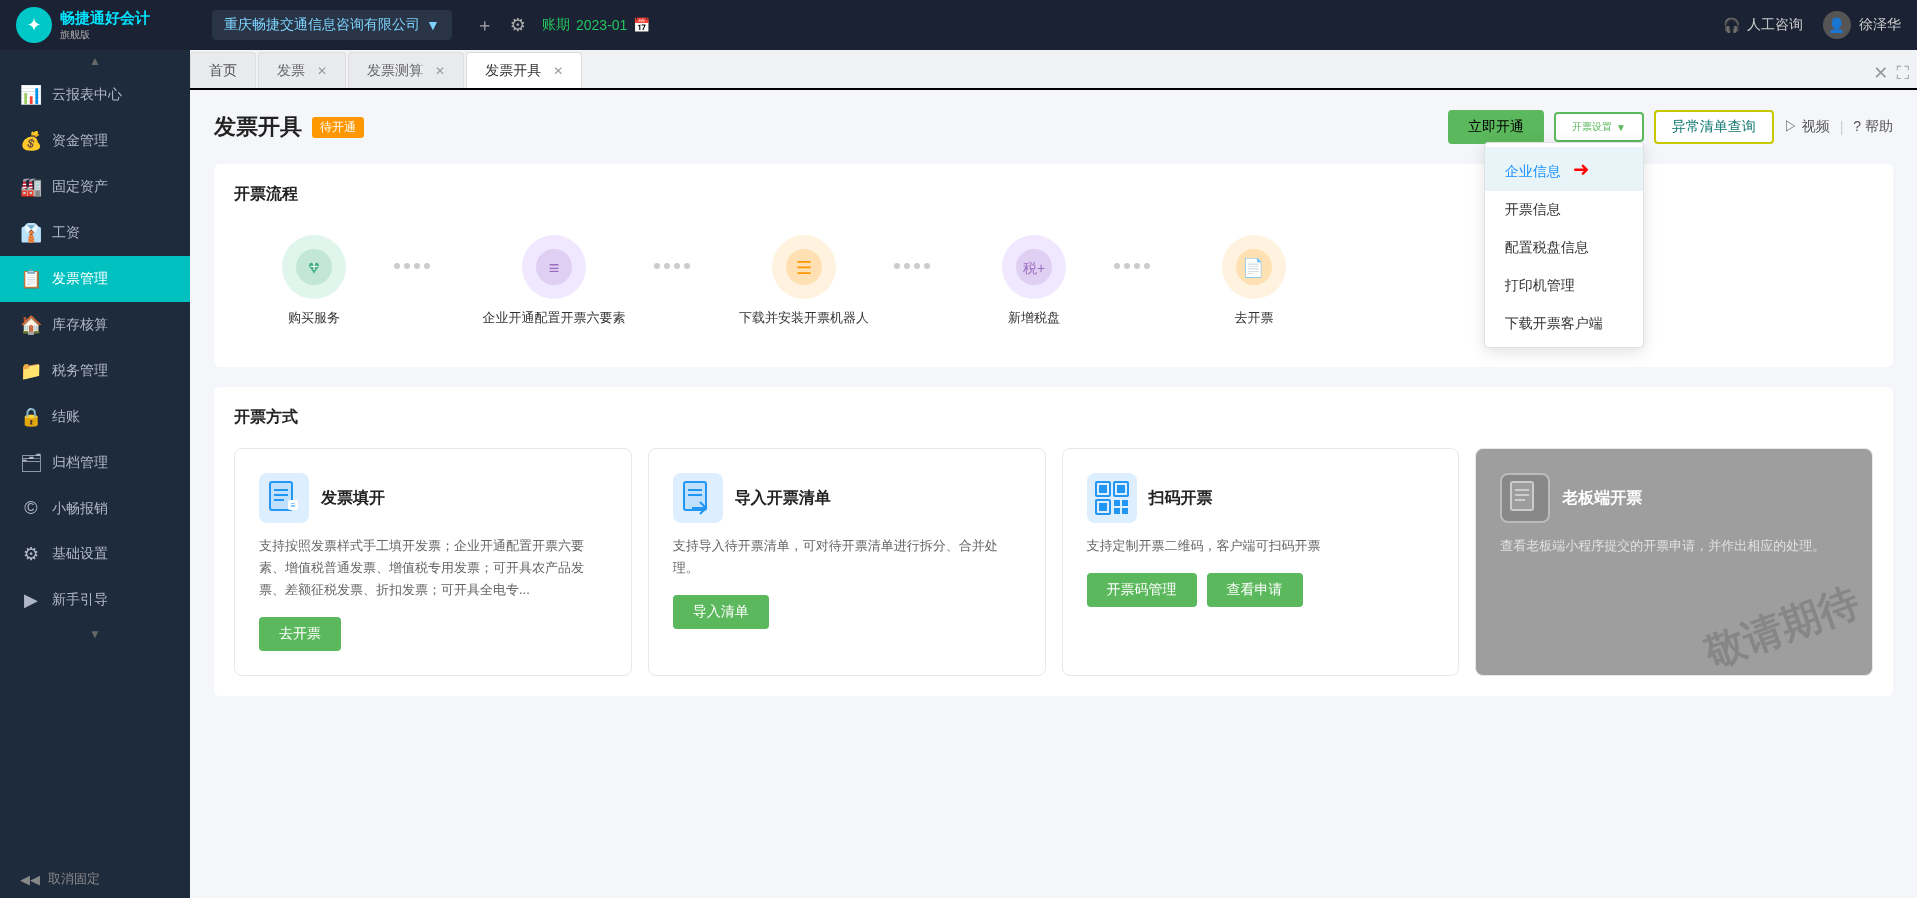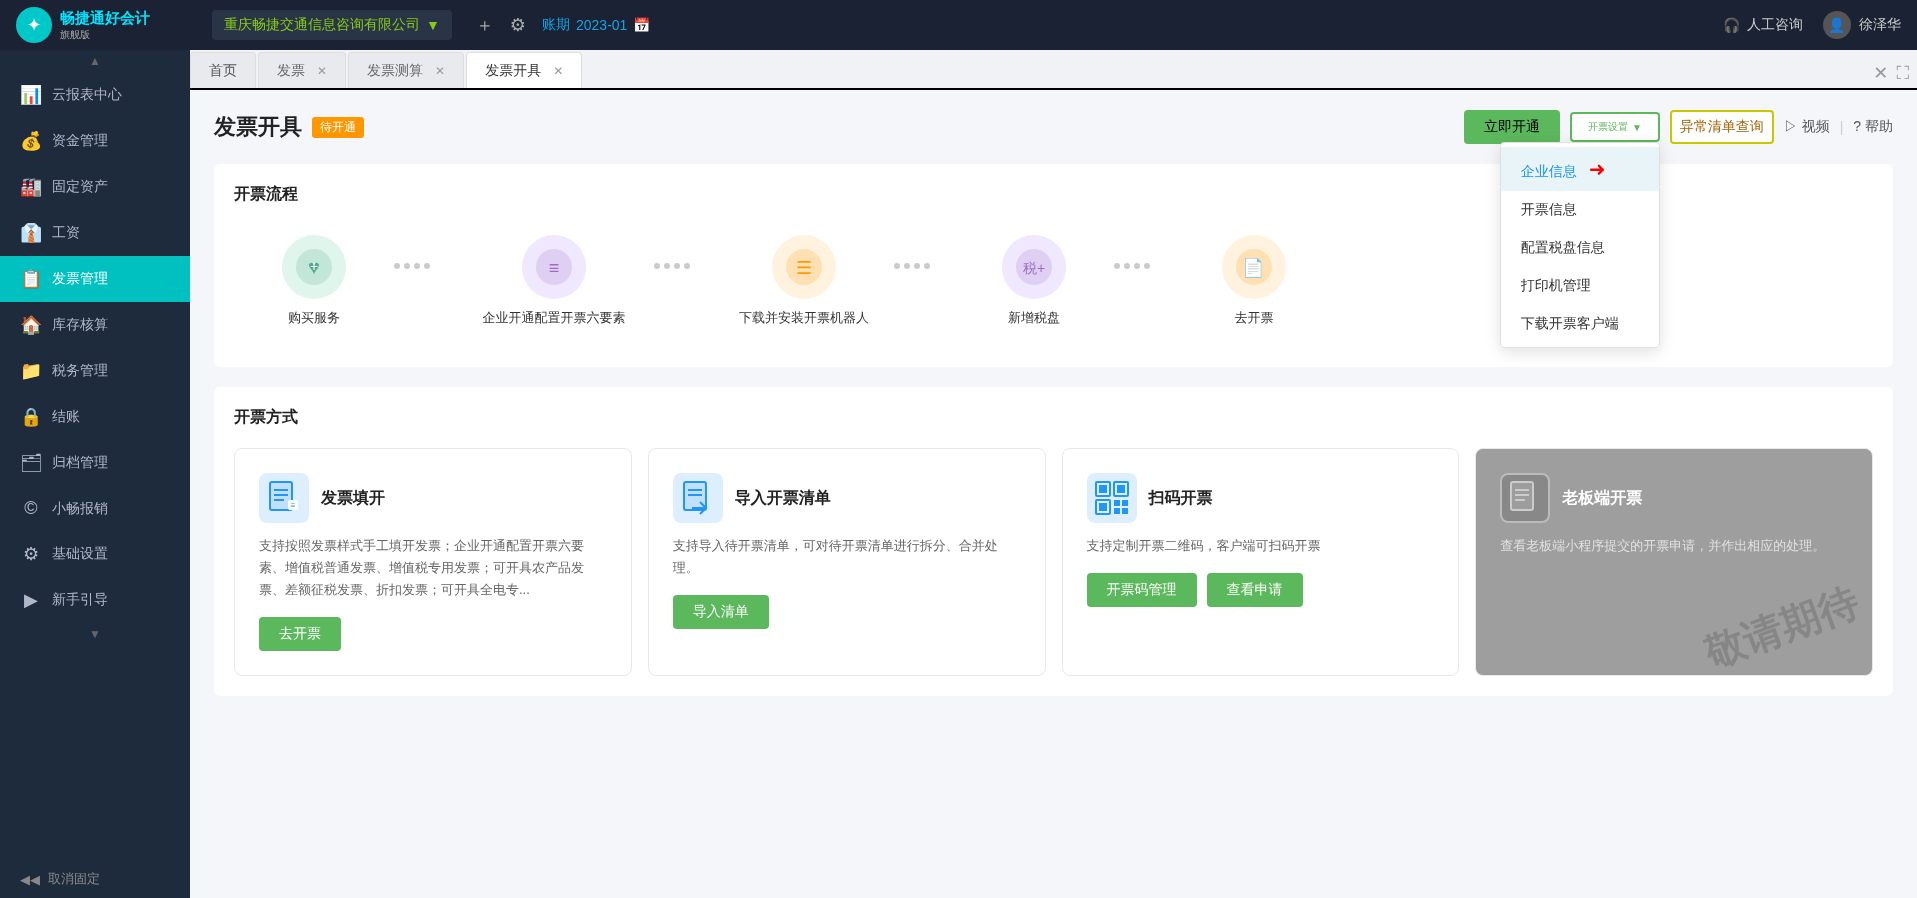--- a/index.html
+++ b/index.html
@@ -29,29 +29,29 @@
       color: white; font-size: 18px;
     }
     .logo-text { display: flex; flex-direction: column; }
     .logo-main { color: #00e5ff; font-size: 15px; font-weight: bold; }
     .logo-sub { color: #aaa; font-size: 10px; }
     .company-selector {
       display: flex; align-items: center; gap: 6px;
       color: #e0e0e0; font-size: 14px; cursor: pointer;
       background: #2a3447; padding: 6px 12px; border-radius: 4px;
     }
-    .company-selector span { color: #84cc16; }
+    .company-selector span { color: #7dd3fc; }
     .top-middle {
       display: flex; align-items: center; gap: 16px; margin-left: 8px;
     }
     .top-middle-btn {
       color: #aaa; background: none; border: none; cursor: pointer; font-size: 18px;
     }
     .period-area {
-      display: flex; align-items: center; gap: 6px; color: #0ea5e9;
+      display: flex; align-items: center; gap: 6px; color: #22c55e;
     }
     .top-right {
       margin-left: auto; display: flex; align-items: center; gap: 20px; color: #ccc;
     }
     .consultant { display: flex; align-items: center; gap: 6px; cursor: pointer; }
     .user-area { display: flex; align-items: center; gap: 8px; cursor: pointer; }
     .user-avatar { width: 28px; height: 28px; background: #555; border-radius: 50%; display: flex; align-items: center; justify-content: center; color: #ccc; font-size: 14px; }
 
     
     .sidebar {
@@ -132,22 +132,22 @@
     .btn-primary {
       background: #5cb85c; color: #000000; border: none;
       padding: 8px 20px; border-radius: 4px; cursor: pointer; font-size: 14px;
     }
     .btn-outline-green {
       background: #fff; color: #5cb85c; border: 2px solid #5cb85c;
       padding: 6px 16px; border-radius: 4px; cursor: pointer; font-size: 10px;
       display: flex; align-items: center; gap: 4px;
     }
     .btn-outline-yellow {
-      background: #fff; color: #a16207; border: 2px solid #c8c800;
-      padding: 6px 8px; border-radius: 4px; cursor: pointer; font-size: 14px;
+      background: #fff; color: #0f766e; border: 2px solid #c8c800;
+      padding: 6px 16px; border-radius: 4px; cursor: pointer; font-size: 14px;
     }
     .btn-text { background: none; border: none; color: #555; cursor: pointer; font-size: 14px; }
 
     
     .section { background: #fff; border-radius: 6px; padding: 20px; margin-bottom: 20px; }
     .section-title { font-size: 16px; font-weight: bold; color: #222; margin-bottom: 20px; }
 
     
     .flow-steps {
       display: flex; align-items: center; gap: 0;

